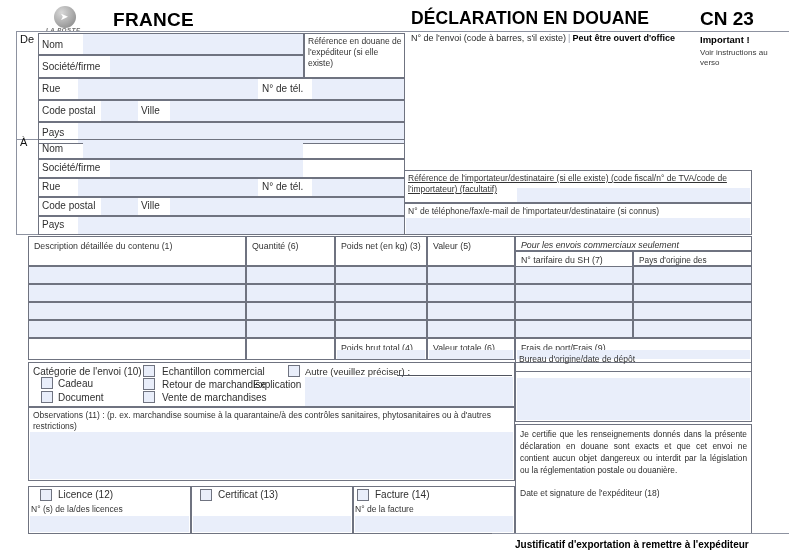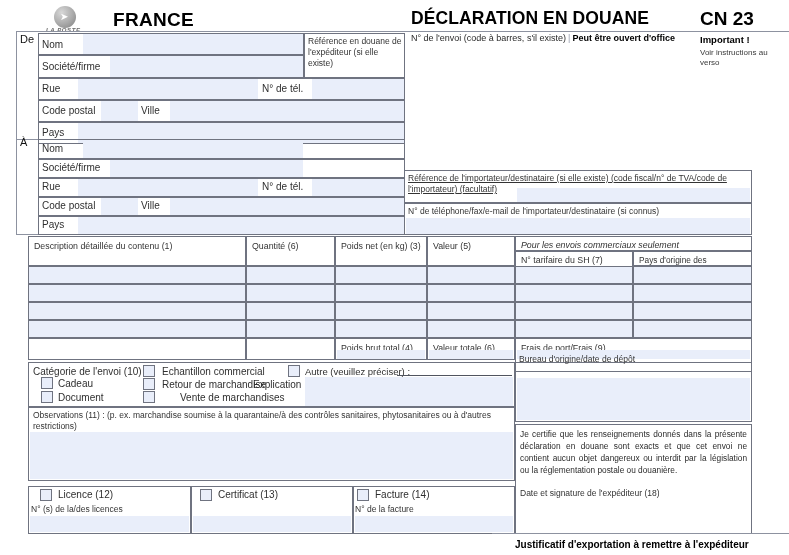--- a/index.html
+++ b/index.html
@@ -280,21 +280,21 @@
   <div class="chk" style="left:41px; top:377px;"></div>
   <div class="cbl" style="left:58px; top:378px;">Cadeau</div>
   <div class="chk" style="left:41px; top:391px;"></div>
   <div class="cbl" style="left:58px; top:392px;">Document</div>
 
   <div class="chk" style="left:143px; top:365px;"></div>
   <div class="cbl" style="left:162px; top:366px;">Echantillon commercial</div>
   <div class="chk" style="left:143px; top:378px;"></div>
   <div class="cbl" style="left:162px; top:379px;">Retour de marchandise</div>
   <div class="chk" style="left:143px; top:391px;"></div>
-  <div class="cbl" style="left:162px; top:392px;margin-left:18px;">Vente de marchandises</div>
+  <div class="cbl" style="left:162px; top:392px;">Vente de marchandises</div>
 
   <div class="chk" style="left:288px; top:365px;"></div>
   <div class="cbl" style="left:305px; top:366px; font-size:9.5px;">Autre (veuillez préciser) :</div>
   <div class="underline" style="left:397px; top:375px; width:115px;"></div>
 
   <div class="cbl" style="left:253px; top:379px;">Explication :</div>
   <div class="abs fill" style="left:305px; top:377px; width:208px; height:29px;"></div>
 
   <div class="row-line" style="left:28px; top:407px; width:487px; height:74px;"></div>
   <div class="smalltxt" style="left:33px; top:410px; width:478px;">Observations (11) : (p. ex. marchandise soumise à la quarantaine/à des contrôles sanitaires, phytosanitaires ou à d'autres restrictions)</div>

